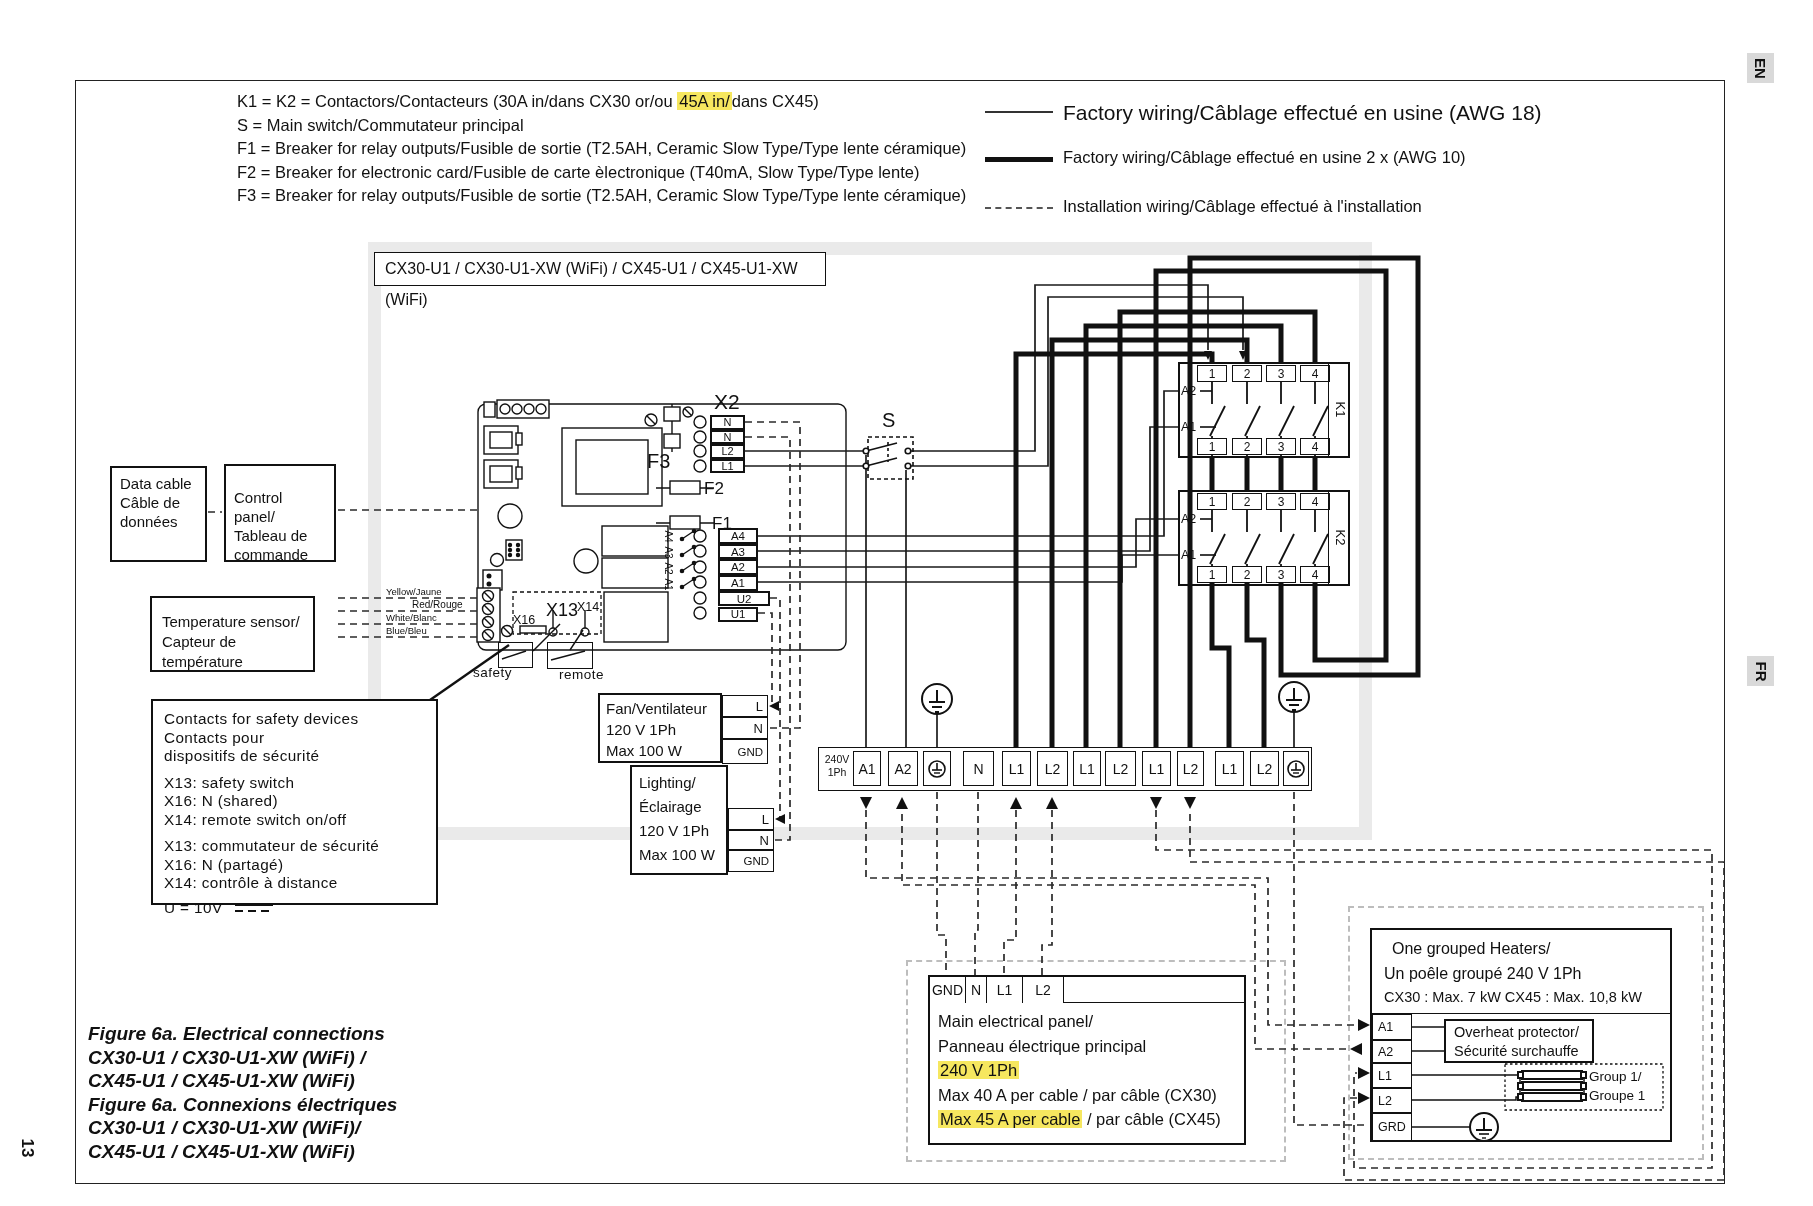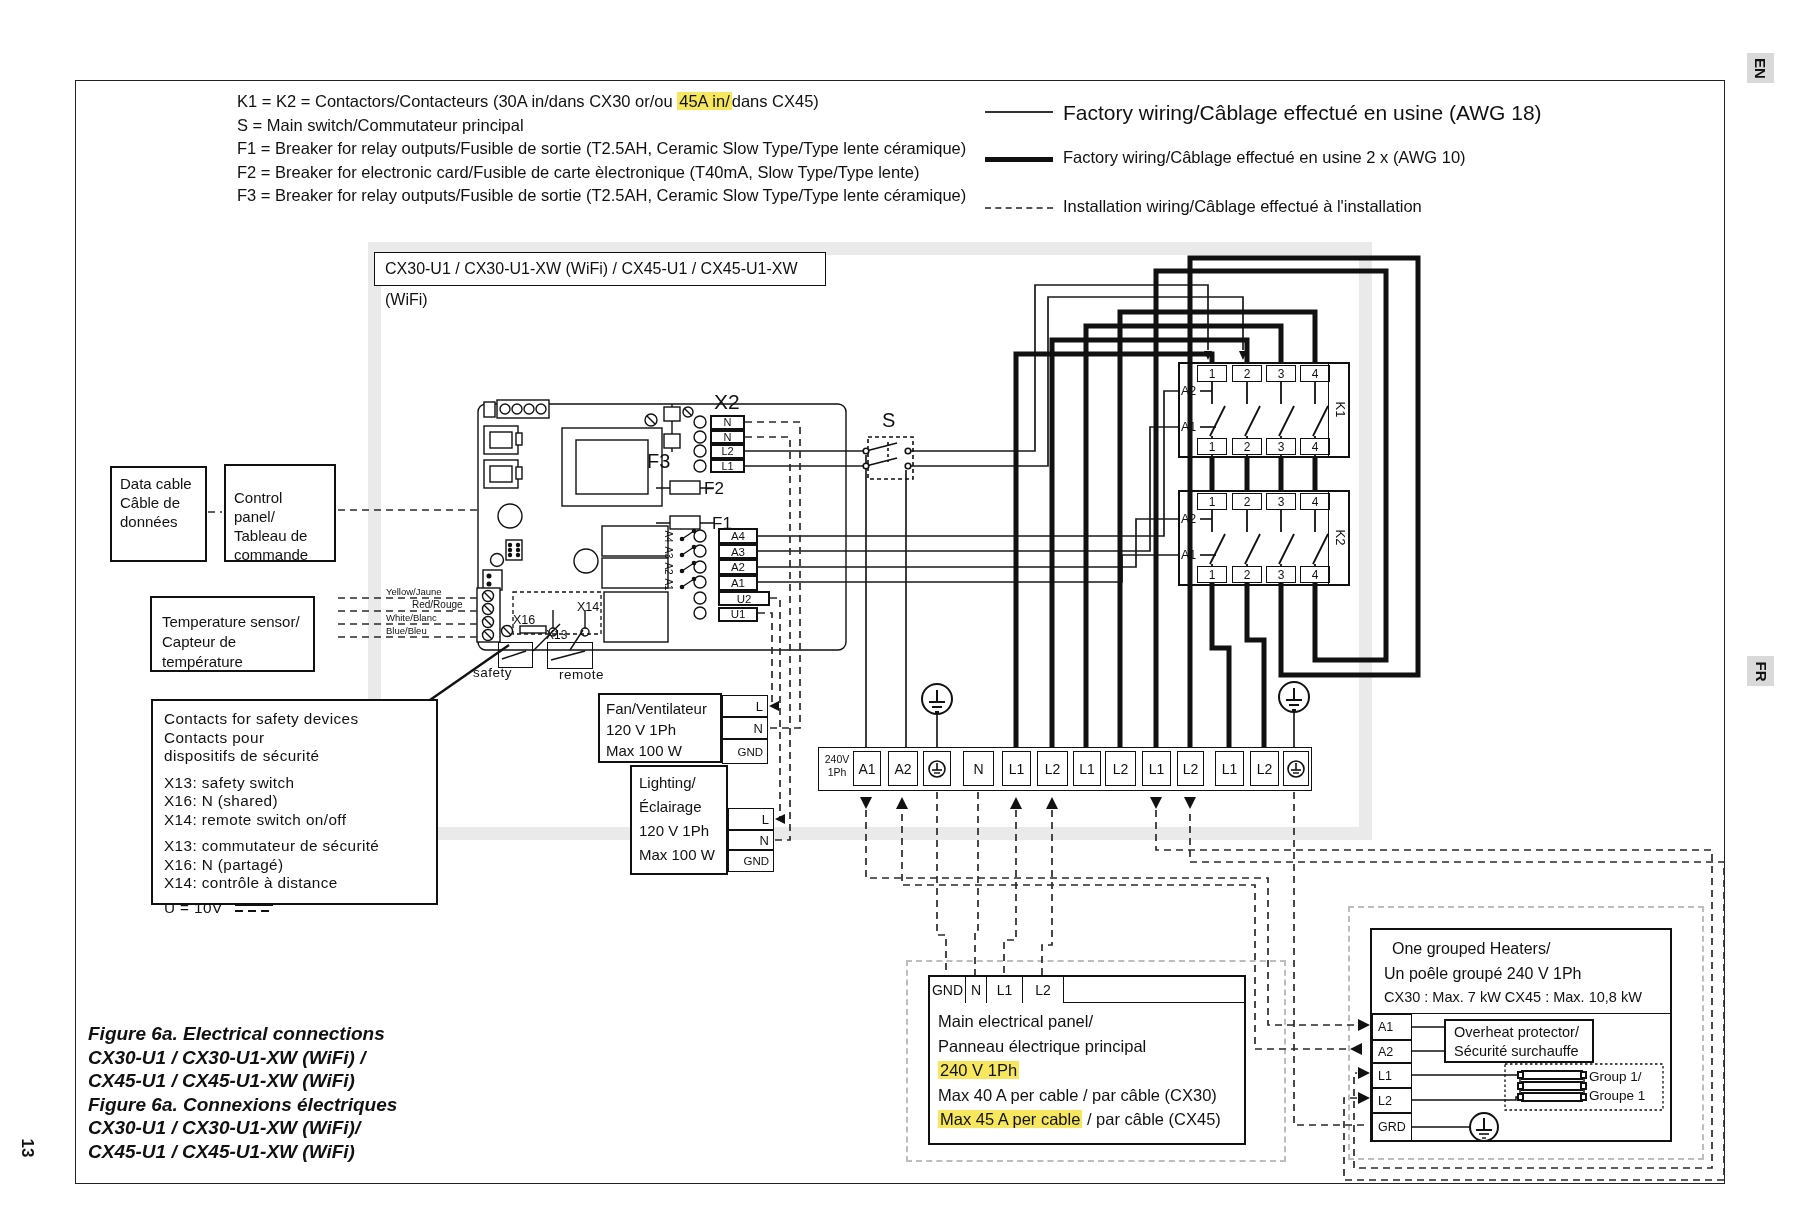--- a/index.html
+++ b/index.html
@@ -329,21 +329,21 @@
   <div class="cell" style="left:718px;top:606.5px;width:40px;height:15.7px;font-size:11.5px;border-width:2px;">
       <span>U1</span>
     </div>
 
   <div class="lbl rot90" style="left:662px;top:531px;font-size:10px;">A4</div>
   <div class="lbl rot90" style="left:662px;top:547px;font-size:10px;">A3</div>
   <div class="lbl rot90" style="left:662px;top:563px;font-size:10px;">A2</div>
   <div class="lbl rot90" style="left:662px;top:579px;font-size:10px;">A1</div>
 
   <div class="lbl" style="left:513px;top:613px;font-size:12.5px;">X16</div>
-  <div class="lbl" style="left:546px;top:600px;font-size:12px;margin-top:28px;">X13</div>
+  <div class="lbl" style="left:546px;top:600px;font-size:18px;">X13</div>
   <div class="lbl" style="left:577px;top:600px;font-size:12.5px;">X14</div>
   <div class="abs nobg" style="left:498px;top:642px;width:33px;height:24px;border:1.3px solid #111;"></div>
   <div class="abs nobg" style="left:547px;top:642px;width:44px;height:25px;border:1.3px solid #111;"></div>
   <div class="lbl" style="left:473px;top:665px;font-size:13.5px;letter-spacing:.5px;">safety</div>
   <div class="lbl" style="left:559px;top:667px;font-size:13.5px;letter-spacing:.5px;">remote</div>
 
   <div class="lbl" style="left:386px;top:586px;font-size:9.5px;">Yellow/Jaune</div>
   <div class="lbl" style="left:384px;top:599px;font-size:10px;padding-left:28px;">Red/Rouge</div>
   <div class="lbl" style="left:386px;top:612px;font-size:9.5px;">White/Blanc</div>
   <div class="lbl" style="left:386px;top:625px;font-size:9.5px;">Blue/Bleu</div>

